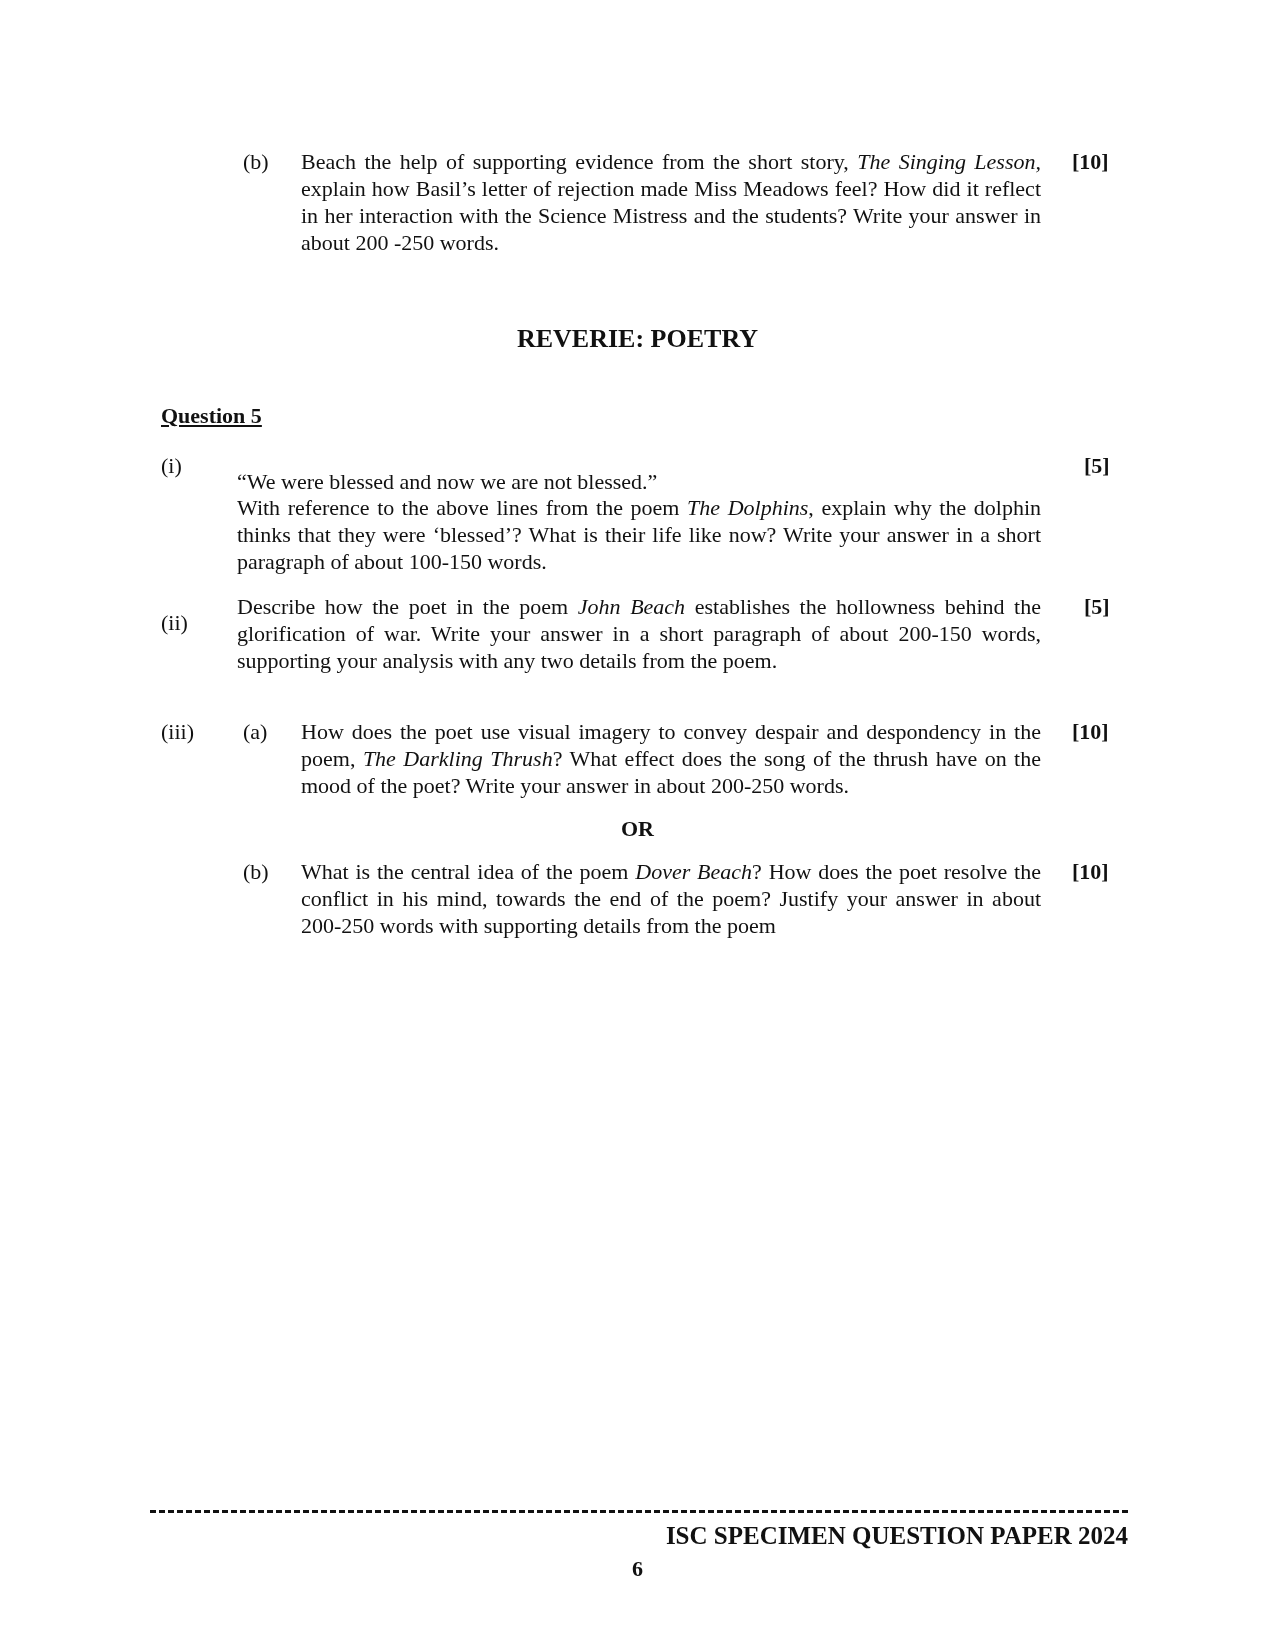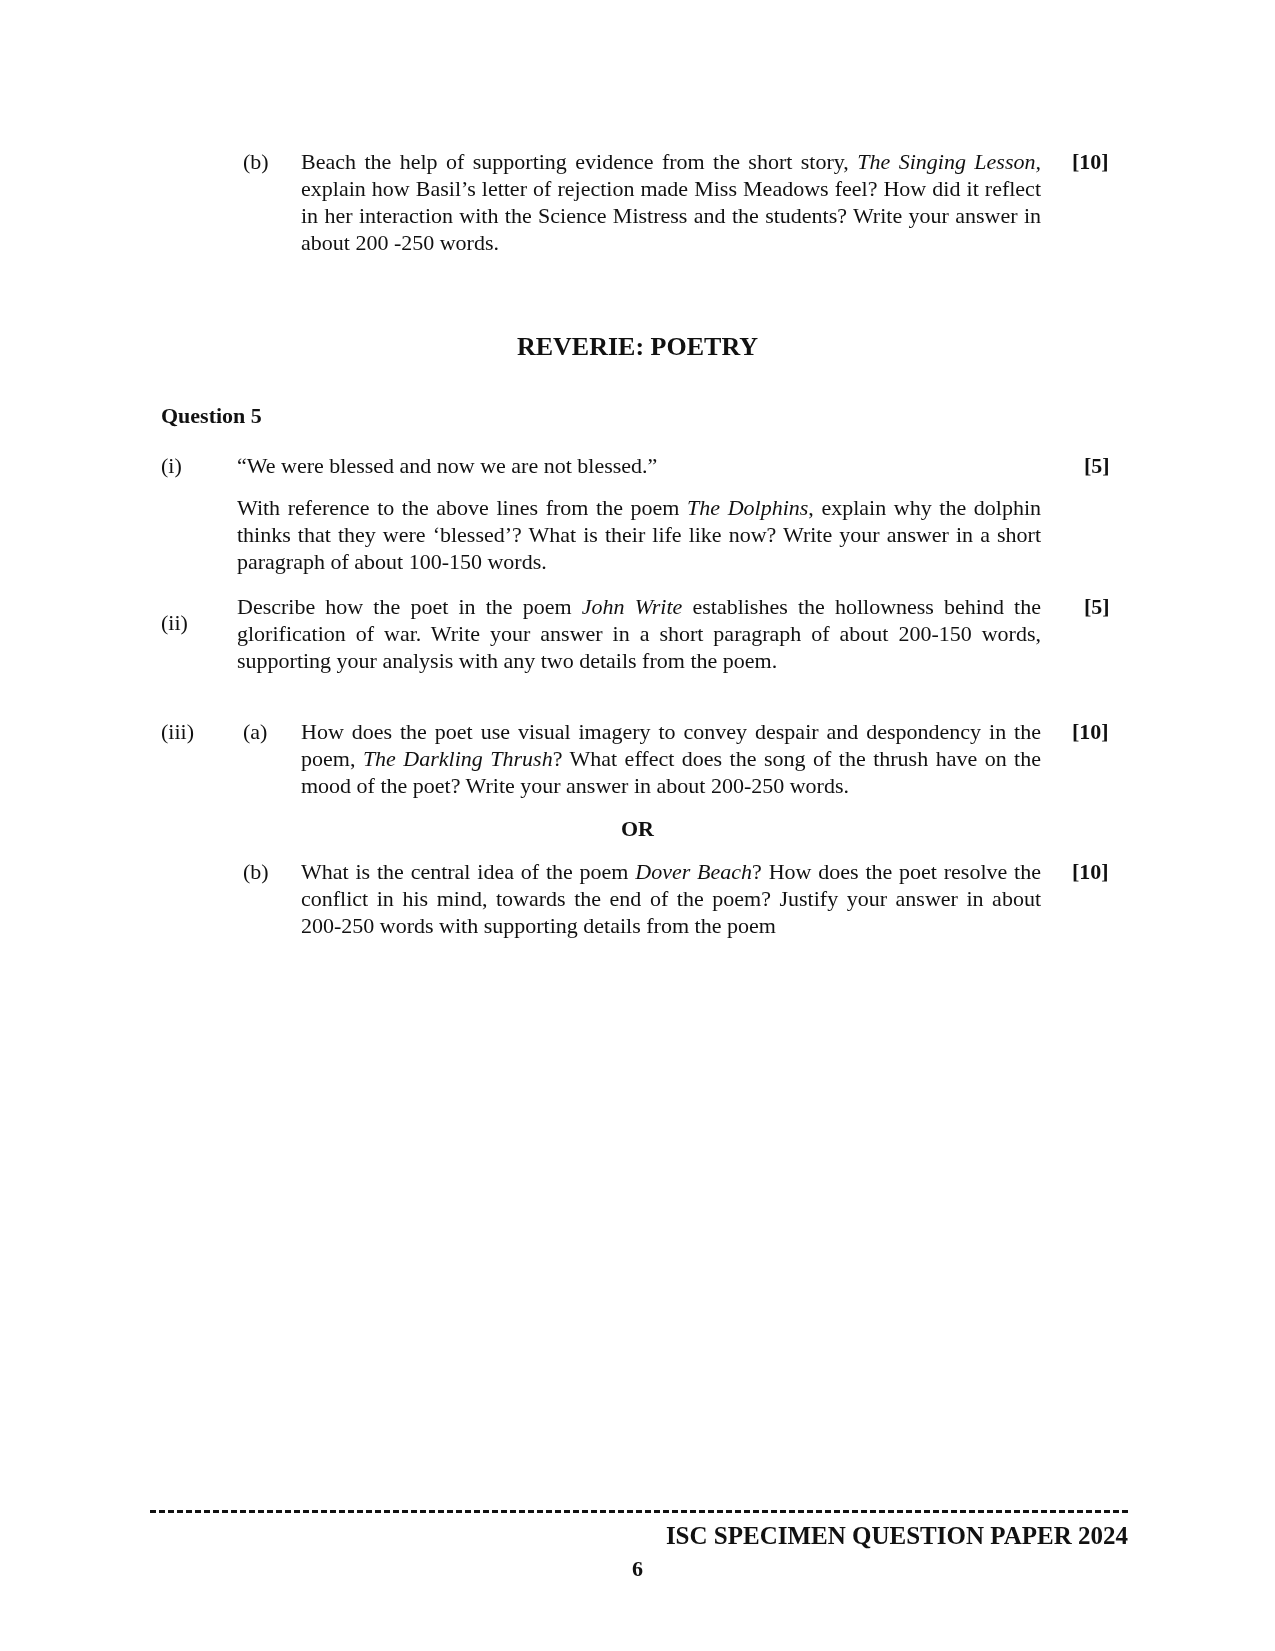--- a/index.html
+++ b/index.html
@@ -7,58 +7,58 @@
     width: 1275px; height: 1651px; position: relative; overflow: hidden;
     font-family: "Liberation Serif", "DejaVu Serif", serif;
     color: #111111;
     font-size: 22px; line-height: 27px;
   }
   .abs { position: absolute; }
   .label { position: absolute; }
   .para { position: absolute; text-align: justify; }
   .marks { position: absolute; font-weight: bold; }
   .heading { position: absolute; font-weight: bold; left: 0; width: 1275px; text-align: center; font-size: 26px; }
-  .qtitle { position: absolute; font-weight: bold; }
+  .qtitle { position: absolute; font-weight: bold; text-decoration: underline; }
   .or { position: absolute; font-weight: bold; left: 0; width: 1275px; text-align: center; }
   i { font-style: italic; }
   .dashed {
     position: absolute; left: 150px; width: 978px; top: 1510px; height: 0;
     border-top: 3px dashed #111;
   }
   .footer-title { position: absolute; right: 147px; top: 1522px; font-weight: bold; font-size: 25px; }
   .pageno { position: absolute; left: 0; width: 1275px; text-align: center; top: 1555px; font-weight: bold; }
 </style>
 </head>
 <body>
 
 <div>
   <span class="label" style="left:243px; top:148px;">(b)</span>
   <div class="para" style="left:301px; top:148px; width:740px;">
     <span>Beach the help of supporting evidence from the short story, </span><i>The Singing Lesson,</i><span> explain how Basil’s letter of rejection made Miss Meadows feel? How did it reflect in her interaction with the Science Mistress and the students? Write your answer in about 200 -250 words.</span>
   </div>
   <span class="marks" style="left:1072px; top:148px;">[10]</span>
 </div>
 
-<div class="heading" style="top:333px;">REVERIE: POETRY</div>
+<div class="heading" style="top:325px;">REVERIE: POETRY</div>
 
 <div class="qtitle" style="left:161px; top:402px;">Question 5</div>
 
 <div>
   <span class="label" style="left:161px; top:452px;">(i)</span>
-  <span class="abs" style="left:237px; top:452px;">“We were blessed and now we are not blessed.”</span>
+  <span class="abs" style="left:237px; top:468px;">“We were blessed and now we are not blessed.”</span>
   <span class="marks" style="left:1084px; top:452px;">[5]</span>
   <div class="para" style="left:237px; top:494px; width:804px;">
     <span>With reference to the above lines from the poem </span><i>The Dolphins</i><span>, explain why the dolphin thinks that they were ‘blessed’? What is their life like now? Write your answer in a short paragraph of about 100-150 words.</span>
   </div>
 </div>
 
 <div>
   <span class="label" style="left:161px; top:609px;">(ii)</span>
   <div class="para" style="left:237px; top:593px; width:804px;">
-    <span>Describe how the poet in the poem </span><i>John Write</i><span> establishes the hollowness behind the glorification of war. Write your answer in a short paragraph of about 200-150 words, supporting your analysis with any two details from the poem.</span>
+    <span>Describe how the poet in the poem </span><i>John Beach</i><span> establishes the hollowness behind the glorification of war. Write your answer in a short paragraph of about 200-150 words, supporting your analysis with any two details from the poem.</span>
   </div>
   <span class="marks" style="left:1084px; top:593px;">[5]</span>
 </div>
 
 <div>
   <span class="label" style="left:161px; top:718px;">(iii)</span>
   <span class="label" style="left:243px; top:718px;">(a)</span>
   <div class="para" style="left:301px; top:718px; width:740px;">
     <span>How does the poet use visual imagery to convey despair and despondency in the poem, </span><i>The Darkling Thrush</i><span>? What effect does the song of the thrush have on the mood of the poet? Write your answer in about 200-250 words.</span>
   </div>

